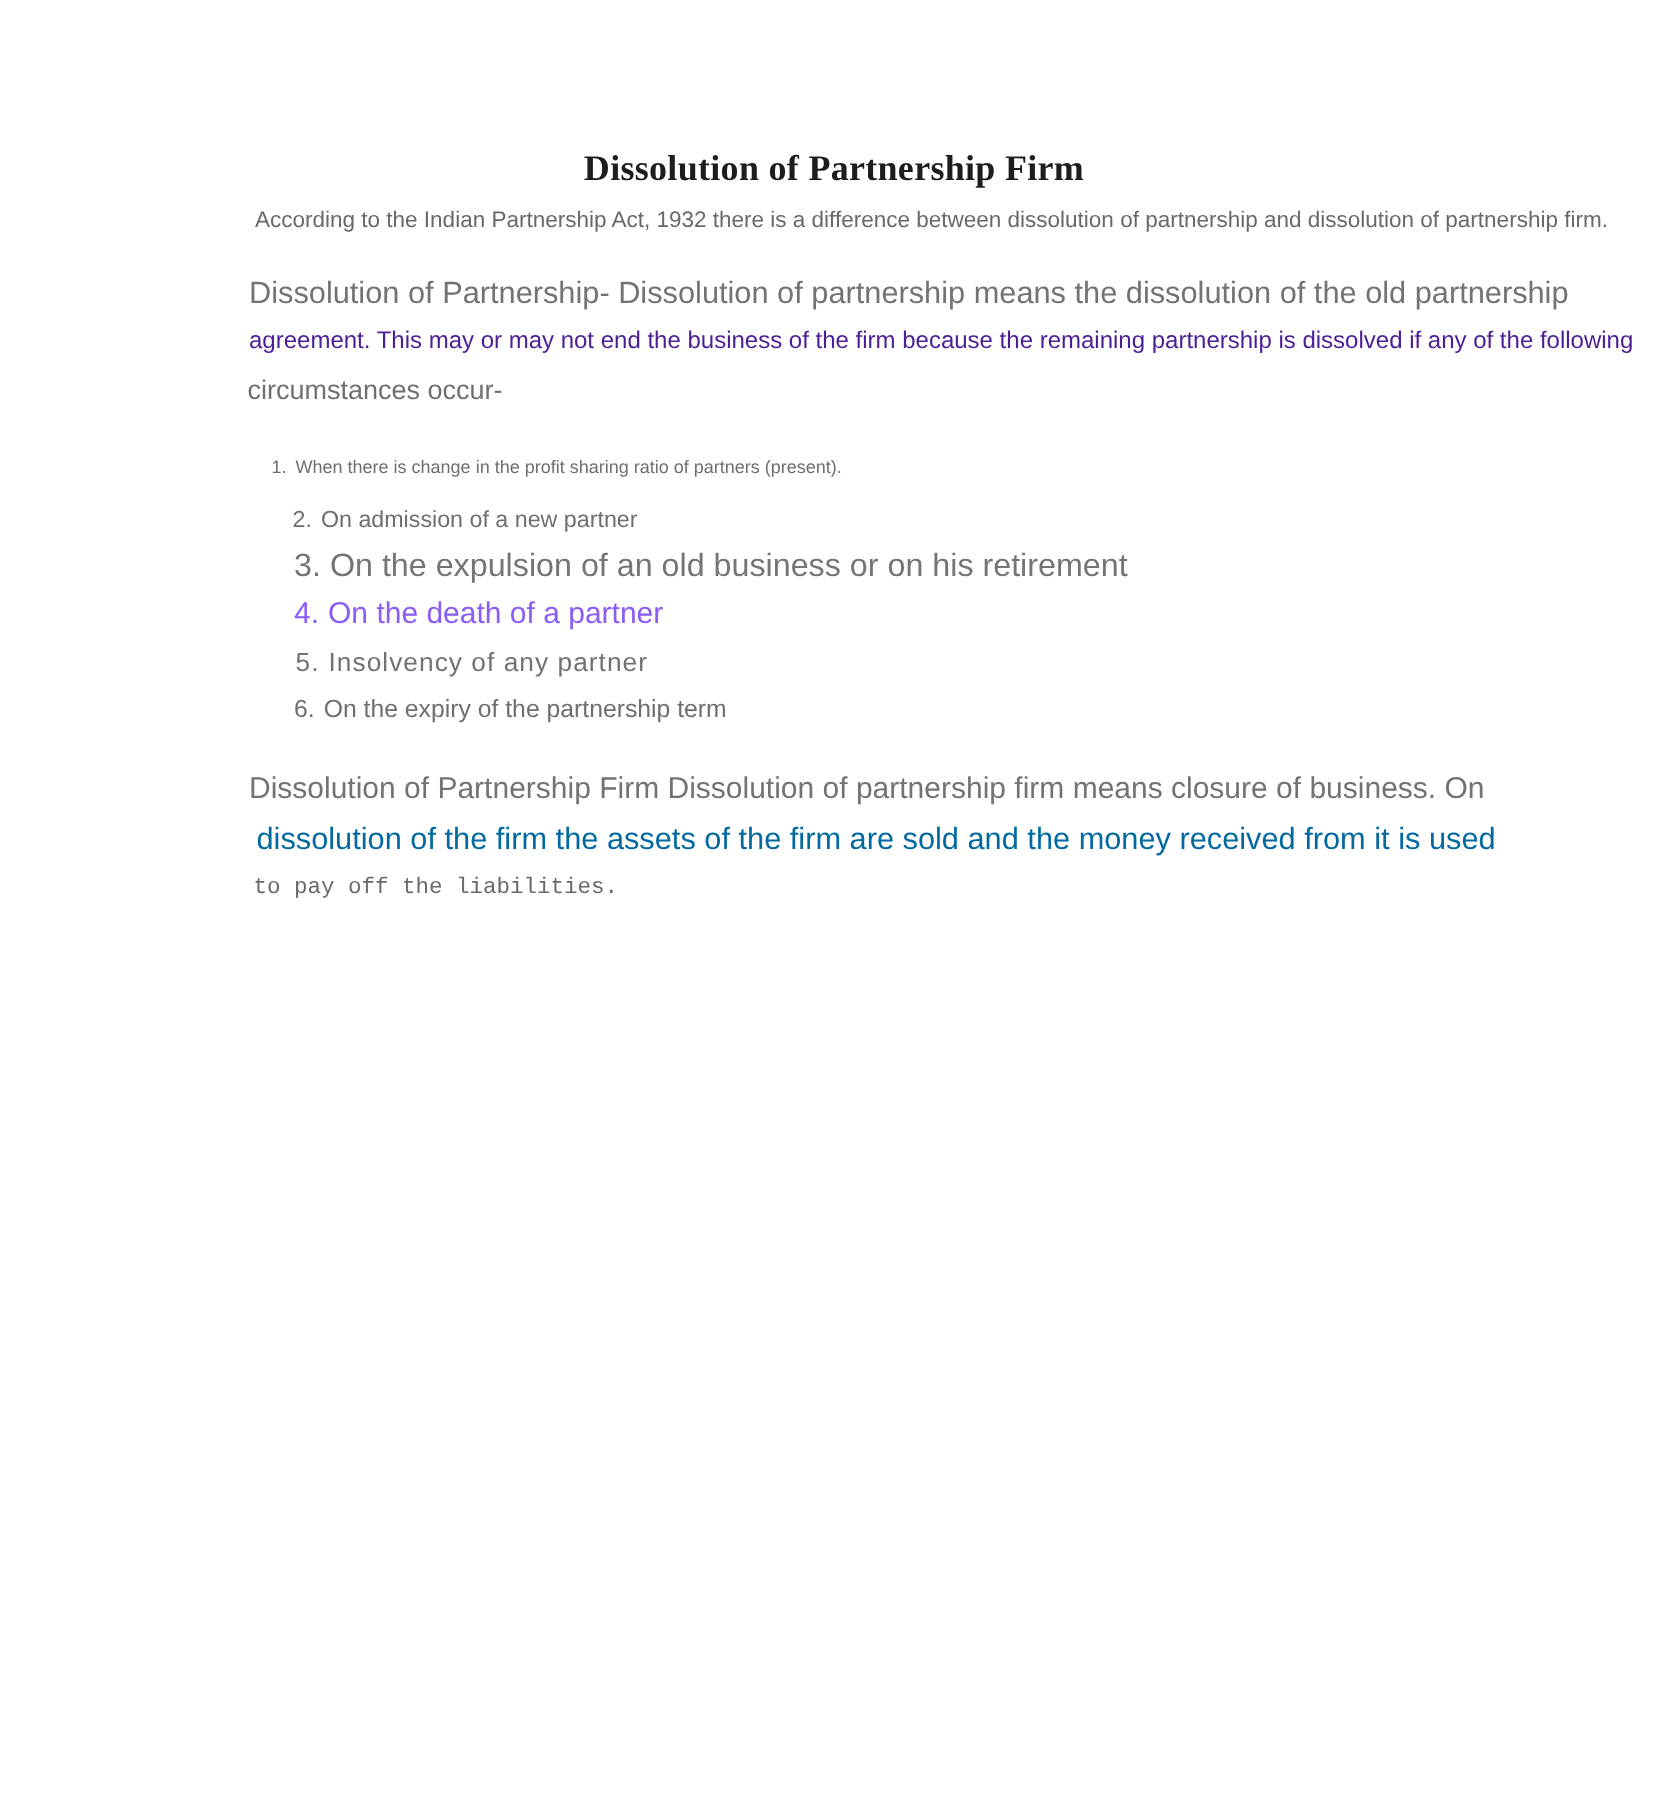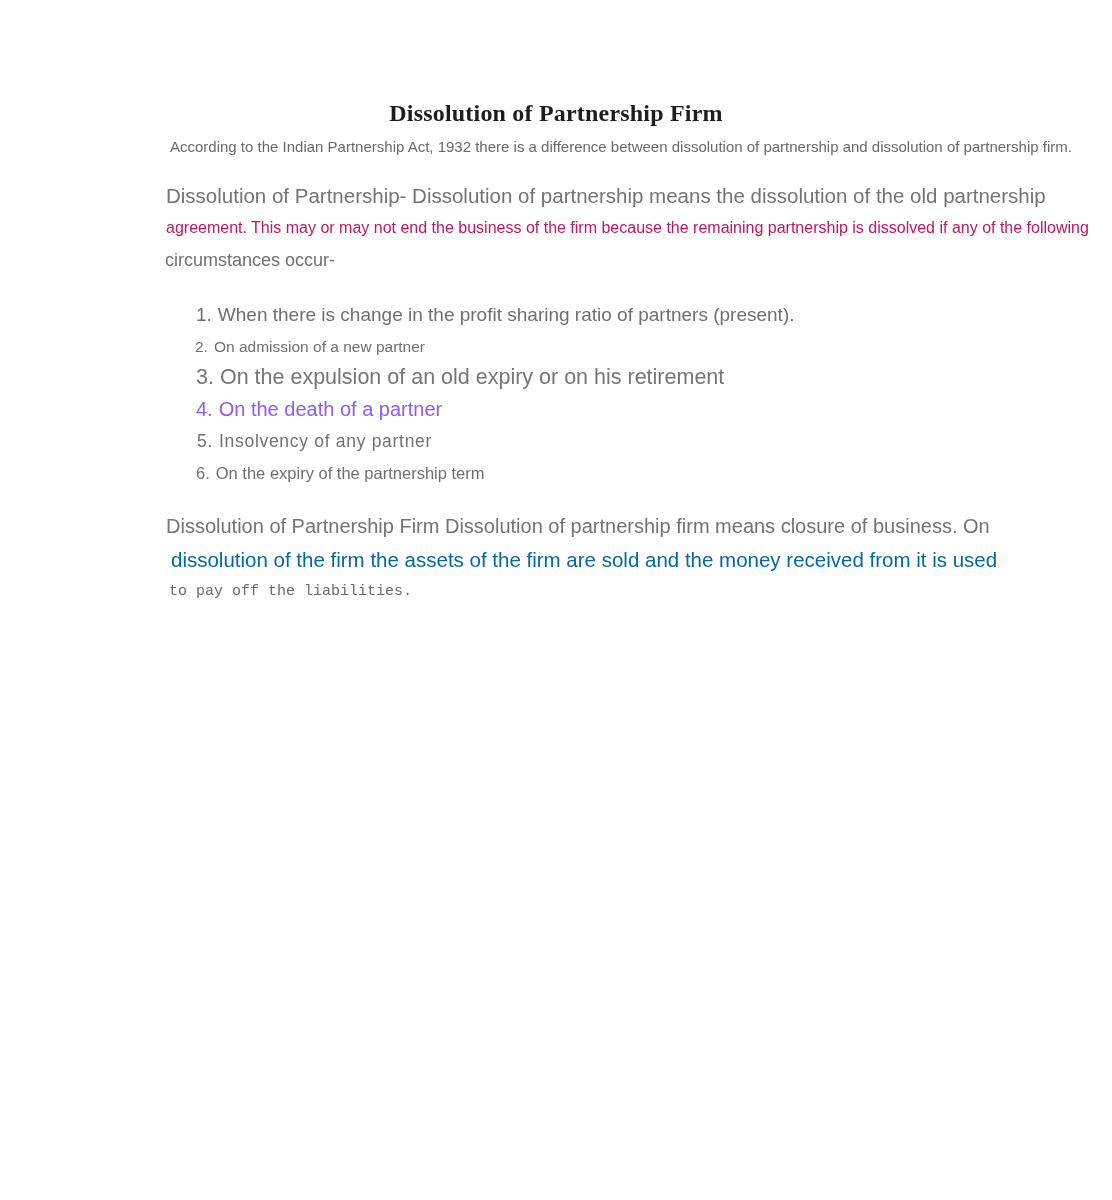--- a/index.html
+++ b/index.html
@@ -28,26 +28,26 @@
     top: 84px;
     text-align: center;
     font-family: "Liberation Serif", serif;
     font-weight: 700;
     font-size: 24px;
     color: #1d1d1d;
     letter-spacing: 0.2px;
   }
   .intro       { top: 138px; left: 170px; font-size: 15px;   color: #696969; }
   .p1l1        { top: 184px; left: 166px; font-size: 20.5px; color: #737373; }
-  .p1l2        { top: 219px; left: 166px; font-size: 16px;   color: #be185d; }
+  .p1l2        { top: 219px; left: 166px; font-size: 16px;   color: #4c1d95; }
   .p1l3        { top: 250px; left: 165px; font-size: 18px;   color: #707070; }
 
   .li          { color: #6f6f6f; }
   .li .marker  { display: inline-block; margin-right: 6px; }
-  .li1         { top: 304px; left: 196px; font-size: 19px; }
+  .li1         { top: 304px; left: 181px; font-size: 12px; }
   .li2         { top: 338px; left: 195px; font-size: 15.5px; }
   .li3         { top: 365px; left: 196px; font-size: 21.5px; color: #757575; }
   .li4         { top: 398px; left: 196px; font-size: 20px;   color: #8b5cf6; }
   .li5         { top: 431px; left: 197px; font-size: 17.5px; letter-spacing: 0.7px; color: #727272; }
   .li6         { top: 464px; left: 196px; font-size: 16.5px; text-align: right; }
 
   .p2l1        { top: 515px; left: 166px; font-size: 20px;   color: #737373; }
   .p2l2        { top: 548px; left: 171px; font-size: 20.5px; color: #0369a1; }
   .p2l3        { top: 583px; left: 169px; font-size: 15px;   color: #6a6a6a; font-family: Liberation Mono, monospace; }
 </style>
@@ -64,21 +64,21 @@
   <div class="line p1l2">agreement. This may or may not end the business of the firm because the remaining partnership is dissolved if any of the following</div>
   <div class="line p1l3">circumstances occur-</div>
 
   <div class="line li li1">
     <span class="marker">1.</span><span>When there is change in the profit sharing ratio of partners (present).</span>
   </div>
   <div class="line li li2">
     <span class="marker">2.</span><span>On admission of a new partner</span>
   </div>
   <div class="line li li3">
-    <span class="marker">3.</span><span>On the expulsion of an old expiry or on his retirement</span>
+    <span class="marker">3.</span><span>On the expulsion of an old business or on his retirement</span>
   </div>
   <div class="line li li4">
     <span class="marker">4.</span><span>On the death of a partner</span>
   </div>
   <div class="line li li5">
     <span class="marker">5.</span><span>Insolvency of any partner</span>
   </div>
   <div class="line li li6">
     <span class="marker">6.</span><span>On the expiry of the partnership term</span>
   </div>

